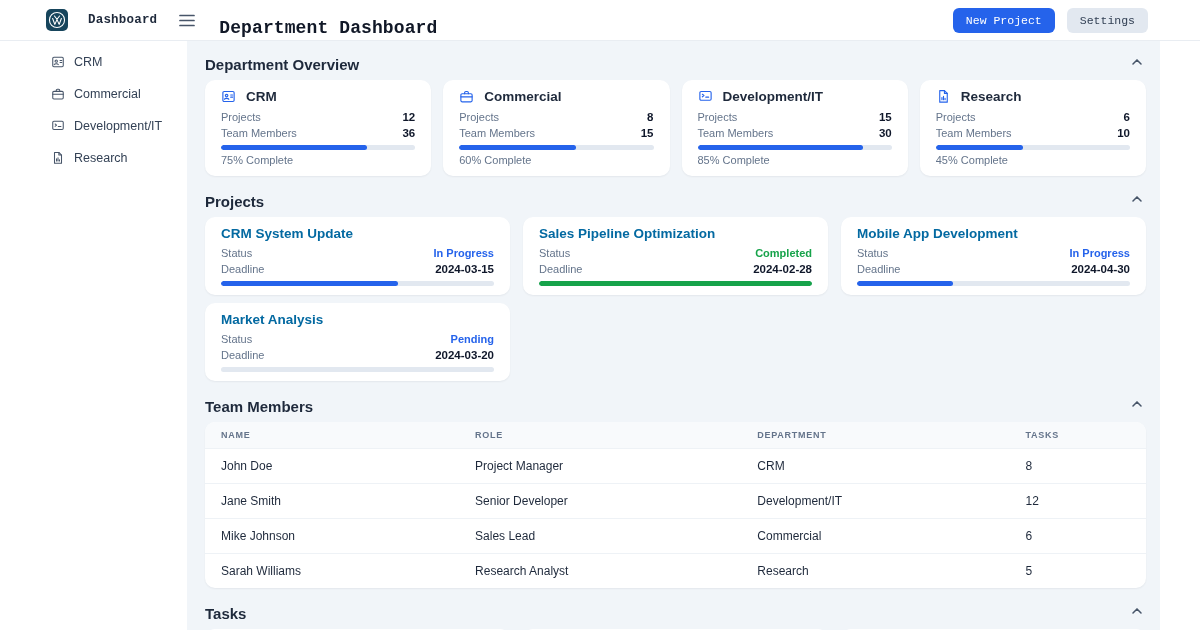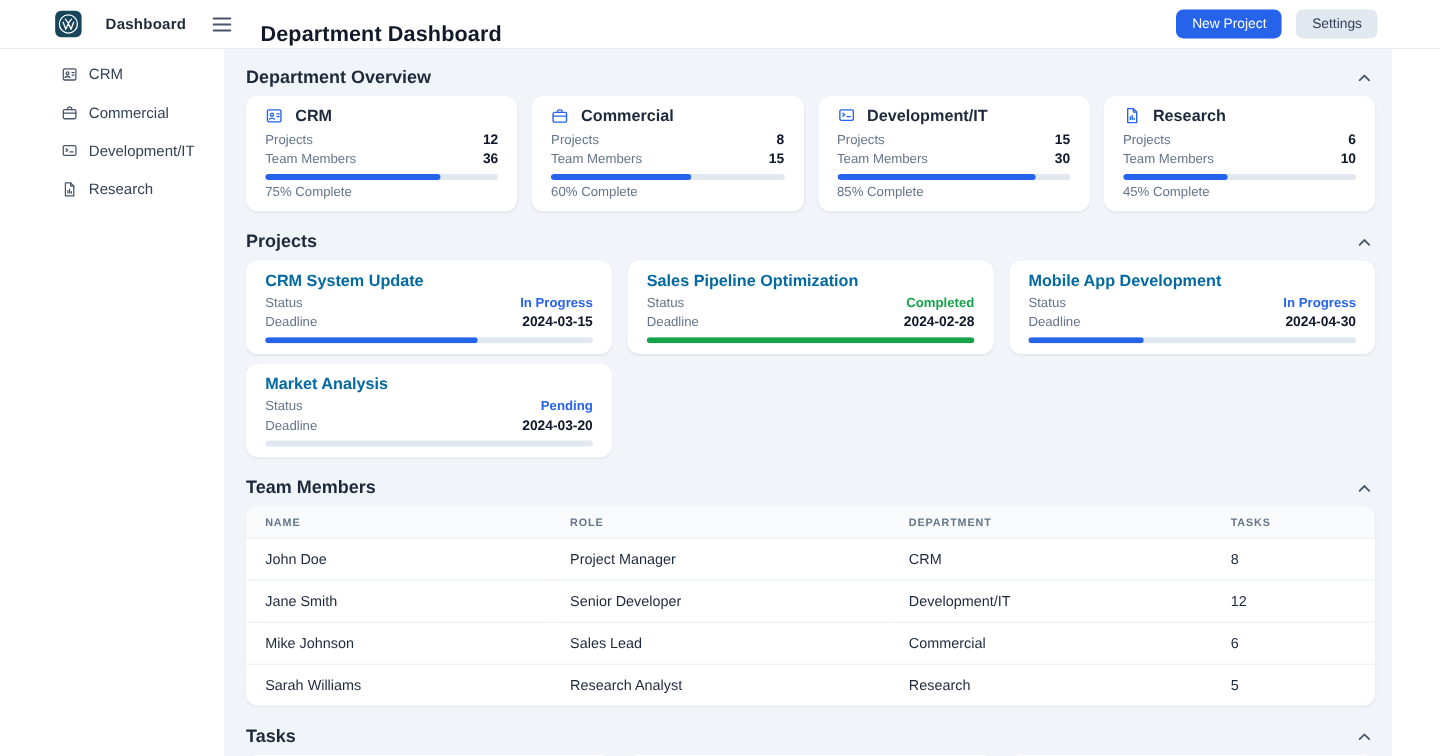--- a/index.html
+++ b/index.html
@@ -1,21 +1,21 @@
 <!DOCTYPE html>
 <html><head>
 <meta charset="utf-8">
 <style>
   * { margin:0; padding:0; box-sizing:border-box; }
   html,body { width:1200px; height:630px; overflow:hidden; background:#fff;
     font-family:"Liberation Sans", sans-serif; color:#1e293b; }
 
   
   .topbar { height:41px; background:#fff; border-bottom:1px solid #e9edf2;
-    display:flex; align-items:center; padding:0 52px 0 46px; }
+    display:flex; align-items:center; padding:0 52px 0 46px;font-family:Liberation Mono, monospace; }
   .logo { width:22px; height:22px; border-radius:5px; background:#17455c;
     display:flex; align-items:center; justify-content:center; flex-shrink:0; cursor:pointer; }
   .brand { font-size:12.5px; font-weight:700; color:#1e293b; margin-left:20px; letter-spacing:.2px; }
   .hamburger { margin-left:22px; display:flex; align-items:center; cursor:pointer; color:#475569; }
   .page-title { font-size:18px; font-weight:700; color:#111827; margin-left:24px; letter-spacing:.1px;margin-top:16px; }
   .topbar-spacer { flex:1; }
   .btn { font-family:inherit; font-size:11.5px; border:none; border-radius:6px;
     padding:6px 13px; cursor:pointer; }
   .btn-primary { color:#fff; background:#2563eb; }
   .btn-secondary { background:#e2e8f0; color:#334155; margin-left:12px; }
@@ -26,21 +26,21 @@
   .side-item { display:flex; align-items:center; gap:9px; padding:9px 12px 9px 51px;
     font-size:12.5px; color:#334155; cursor:pointer; }
   .side-item .icon { color:#475569; }
   .icon { display:inline-flex; align-items:center; justify-content:center; }
   .icon svg { display:block; }
   .right-gutter { flex:1; background:#fff; }
 
   .main { width:973px; background:#f1f5f9; padding:16px 14px 0 18px; overflow:hidden; }
 
   
-  .sec-head { display:flex; align-items:center; justify-content:space-between; margin-bottom:7px; }
+  .sec-head { display:flex; justify-content:space-between; margin-bottom:7px; }
   .sec-title { font-size:15px; line-height:16px; font-weight:700; color:#1e293b; }
   .chev { color:#475569; cursor:pointer; display:inline-flex; padding:2px 4px; }
 
   .grid4 { display:grid; grid-template-columns:repeat(4,1fr); gap:12px; margin-bottom:18px; }
   .grid3 { display:grid; grid-template-columns:repeat(3,1fr); column-gap:13px; row-gap:8px; margin-bottom:18px; }
 
   .card { background:#fff; border-radius:10px; padding:9px 16px;
     box-shadow:0 1px 2px rgba(16,24,40,.06); }
 
   .ov-head { display:flex; align-items:center; gap:10px; height:15px; margin-bottom:6px; }

